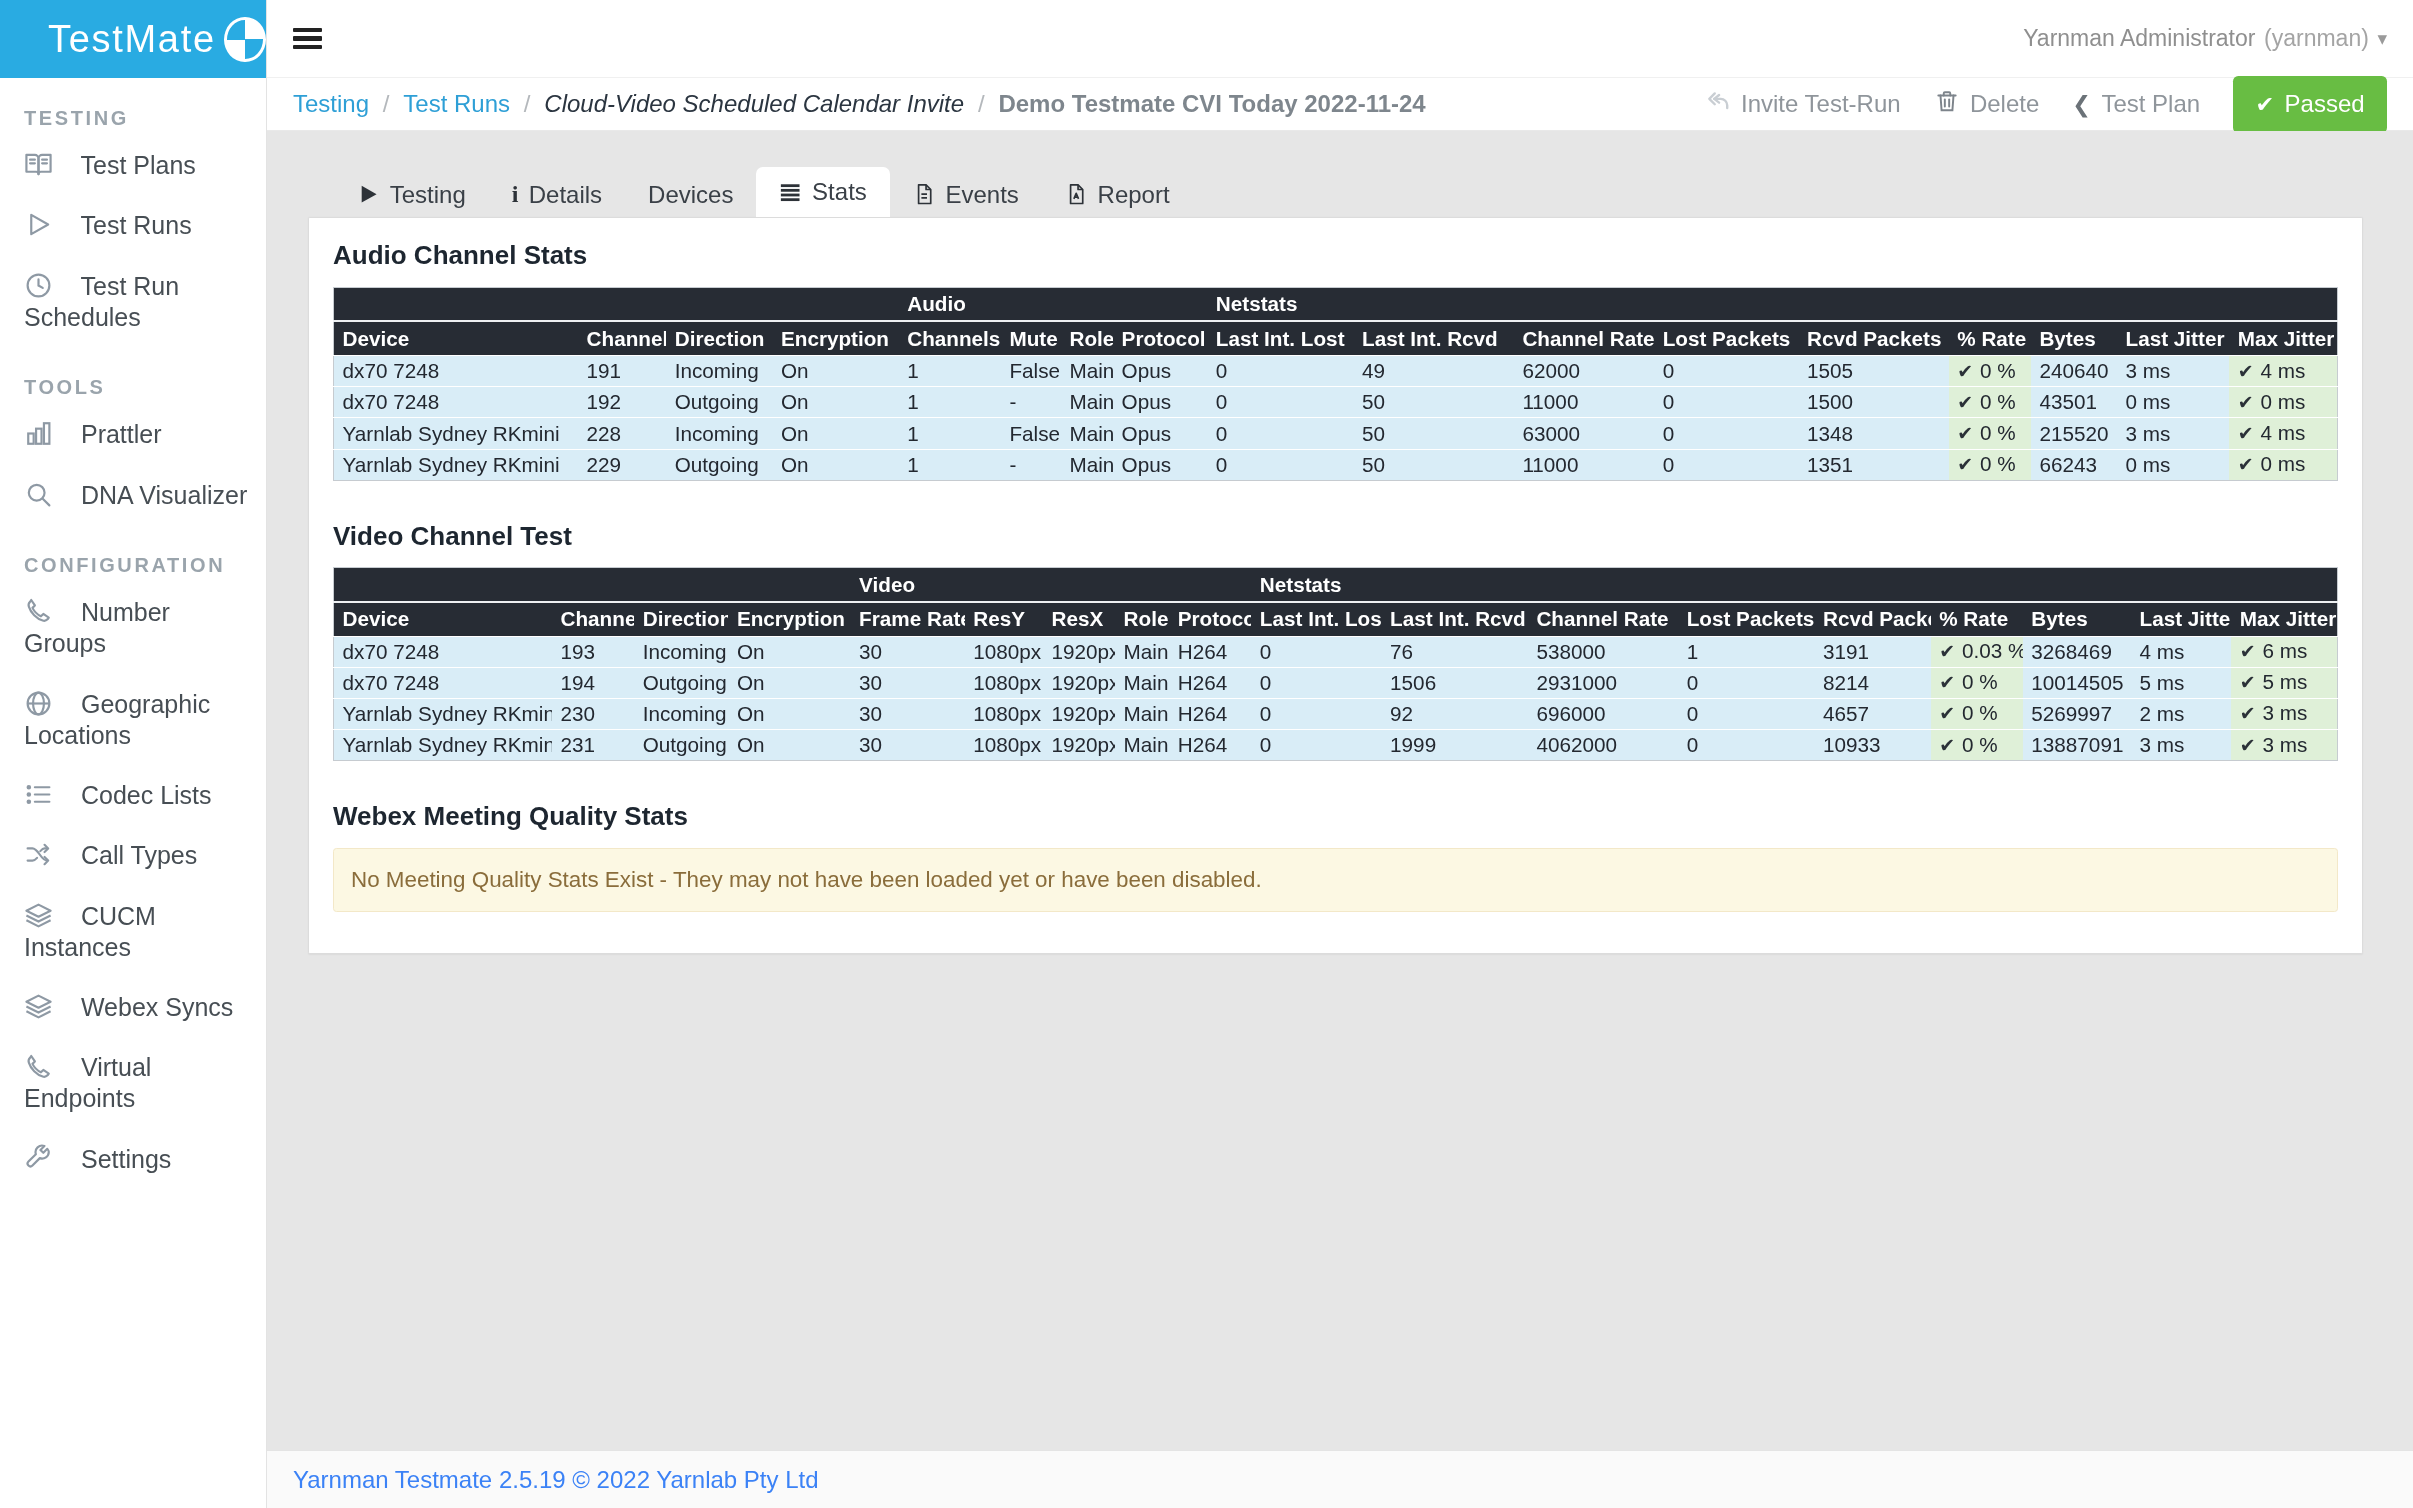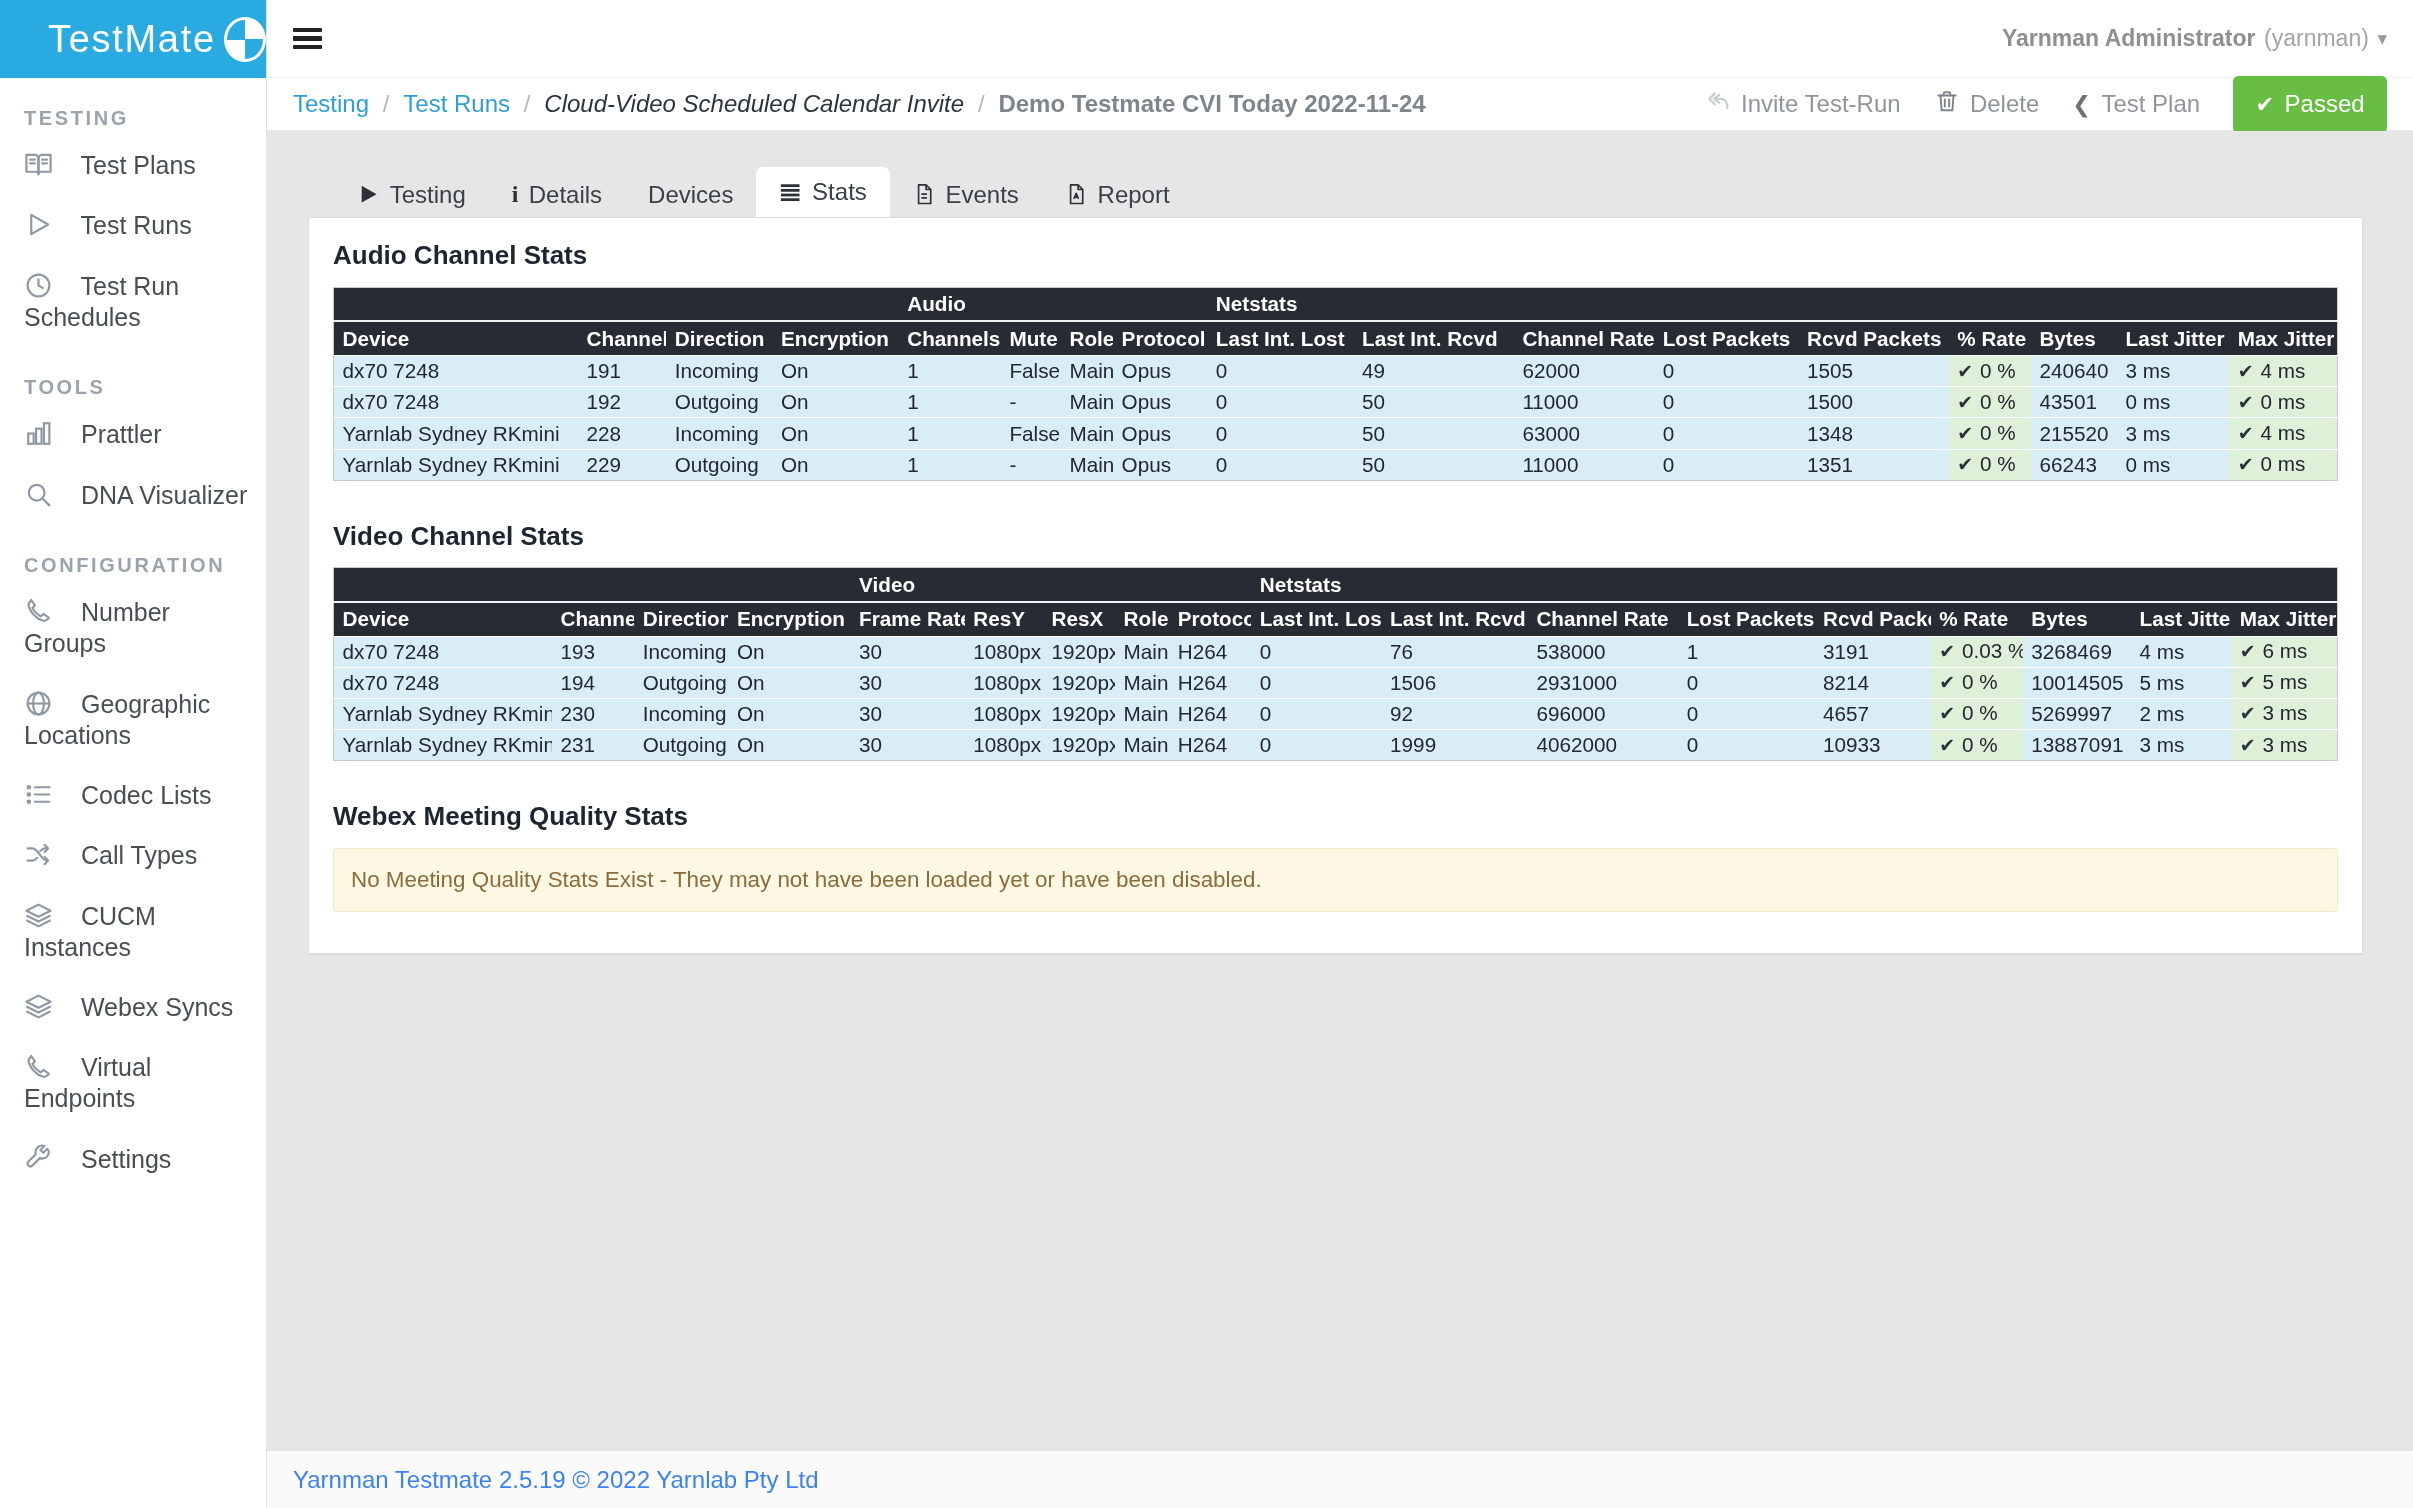--- a/index.html
+++ b/index.html
@@ -21,21 +21,21 @@
   .nav-item .nicon { display:inline-block; width:33px; height:29px; vertical-align:-5.2px; margin-right:17px; color:#8e99a4; }
   .nav-item svg { width:29px; height:29px; }
 
   
   .main { flex:1; display:flex; flex-direction:column; min-width:0; }
 
   .topbar { height:78px; background:#fff; display:flex; align-items:center; justify-content:space-between; padding:0 26px 0 26px; border-bottom:0.9px solid #f0f0f0; }
   .hamburger { width:33px; cursor:pointer; }
   .hamburger span { display:block; width:29px; height:4.3px; background:#222; margin:4.3px 0; border-radius:0.9px; }
   .user-menu { font-size:23px; color:#a4a4a4; cursor:pointer; display:flex; align-items:center; gap:8.6px; }
-  .user-name { font-weight:700; color:#8f8f8f; }
+  .user-name { font-weight:400; color:#8f8f8f; }
   .user-caret { font-size:19px; color:#9a9a9a; }
 
   .breadbar { height:53px; background:#fff; display:flex; align-items:center; justify-content:space-between; padding:0 26px; border-bottom:0.9px solid #e9e9e9; }
   .crumbs { display:flex; align-items:center; gap:13.8px; font-size:24px; white-space:nowrap; }
   .crumb-link { color:#2e9fd6; cursor:pointer; }
   .crumb-sep { color:#b4b8bc; }
   .crumb-plan { color:#2b3540; font-style:italic; }
   .crumb-run { color:#7e868d; font-weight:700; }
   .actions { display:flex; align-items:center; gap:33px; white-space:nowrap; }
   .action-btn { display:flex; align-items:center; gap:10.3px; font-size:24px; color:#8f959b; cursor:pointer; }
@@ -422,21 +422,21 @@
               <td>0</td>
               <td>1351</td>
               <td class="ok"><span class="check-glyph">✔</span><span>0 %</span></td>
               <td>66243</td>
               <td>0 ms</td>
               <td class="ok"><span class="check-glyph">✔</span><span>0 ms</span></td>
             </tr>
           </tbody>
         </table>
 
-        <h2 class="section-heading later">Video Channel Stats</h2>
+        <h2 class="section-heading later">Video Channel Test</h2>
 
         <table class="stats">
           <colgroup>
             <col style="width:10.9%">
               <col style="width:4.1%">
               <col style="width:4.7%">
               <col style="width:6.1%">
             <col style="width:5.7%">
               <col style="width:3.9%">
               <col style="width:3.6%">

